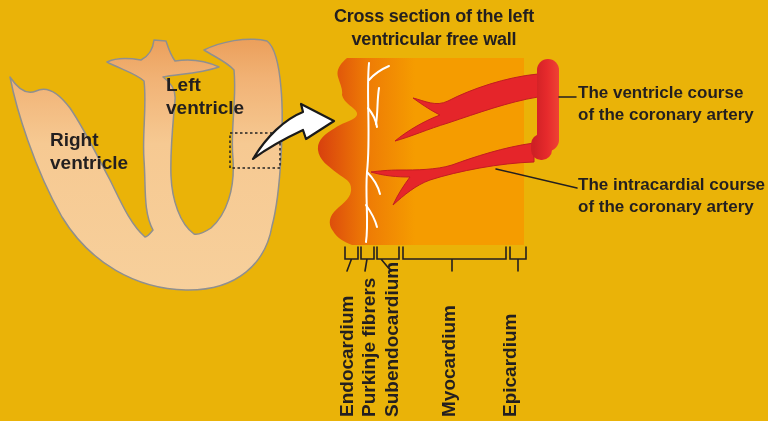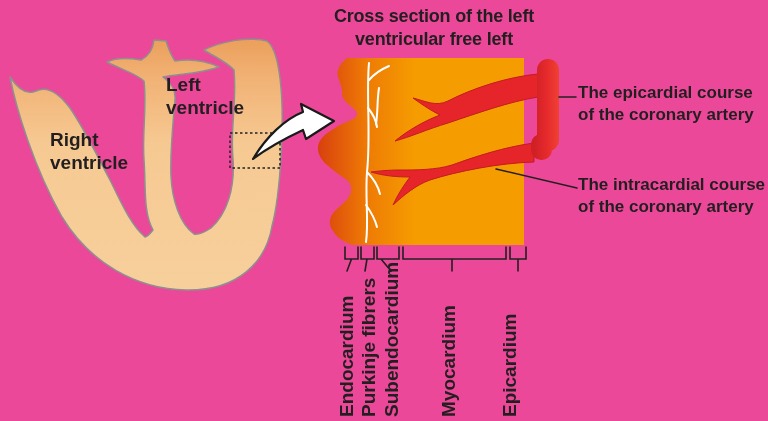--- a/index.html
+++ b/index.html
@@ -1,17 +1,17 @@
 <!DOCTYPE html>
 <html><head>
 <meta charset="utf-8">
 <style>
   html,body{margin:0;padding:0;background:#fff;}
   .stage{
-    position:relative;width:768px;height:421px;background:#ec4899;
+    position:relative;width:768px;height:421px;background:#eab308;
     font-family:"Liberation Sans",sans-serif;color:#231f20;overflow:hidden;
   }
   .stage svg{position:absolute;left:0;top:0;}
   .txt{position:absolute;white-space:nowrap;}
   .title{
     left:300px;top:5px;width:268px;text-align:center;
     font-size:18px;line-height:23px;font-weight:600;letter-spacing:-0.2px;
   }
   .title span{display:block;}
   .heart-label{font-size:19px;line-height:23px;font-weight:600;}
@@ -142,35 +142,35 @@
     </g>
 
     <g stroke="#231f20" stroke-width="1.5" fill="none" stroke-linecap="round">
       <path d="M 559,97 L 576,97"></path>
       <path d="M 496,169 L 577,188"></path>
     </g>
   </svg>
 
   <div class="txt title">
     <span>Cross section of the left</span>
-    <span>ventricular free left</span>
+    <span>ventricular free wall</span>
   </div>
 
   <div class="txt heart-label rv-label">
     <span>Right</span>
     <span>ventricle</span>
   </div>
 
   <div class="txt heart-label lv-label">
     <span>Left</span>
     <span>ventricle</span>
   </div>
 
   <div class="txt annotation anno-epi">
-    <span>The epicardial course</span>
+    <span>The ventricle course</span>
     <span>of the coronary artery</span>
   </div>
 
   <div class="txt annotation anno-intra">
     <span>The intracardial course</span>
     <span>of the coronary artery</span>
   </div>
 
   <div class="vlabel vl-1">Endocardium</div>
   <div class="vlabel vl-2">Purkinje fibrers</div>

